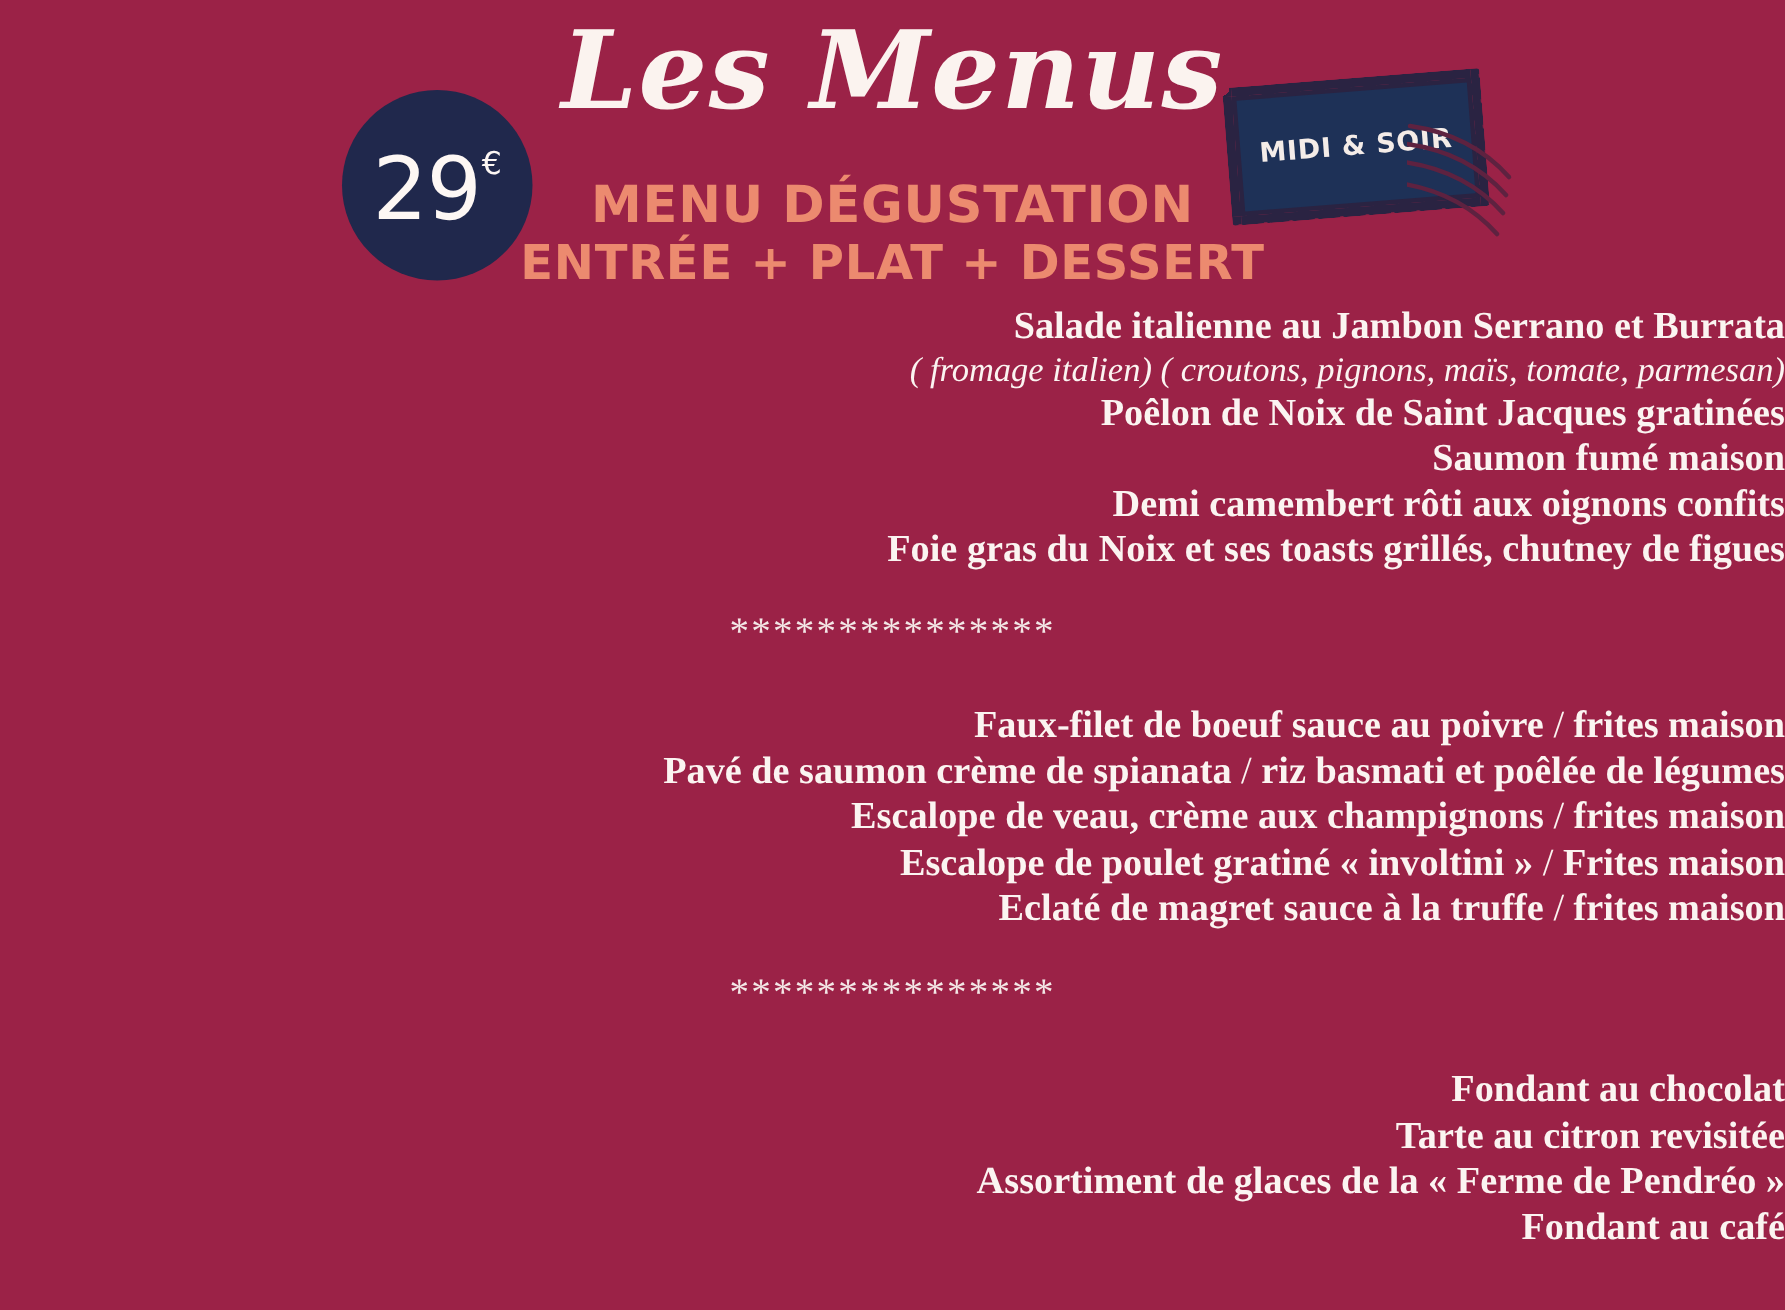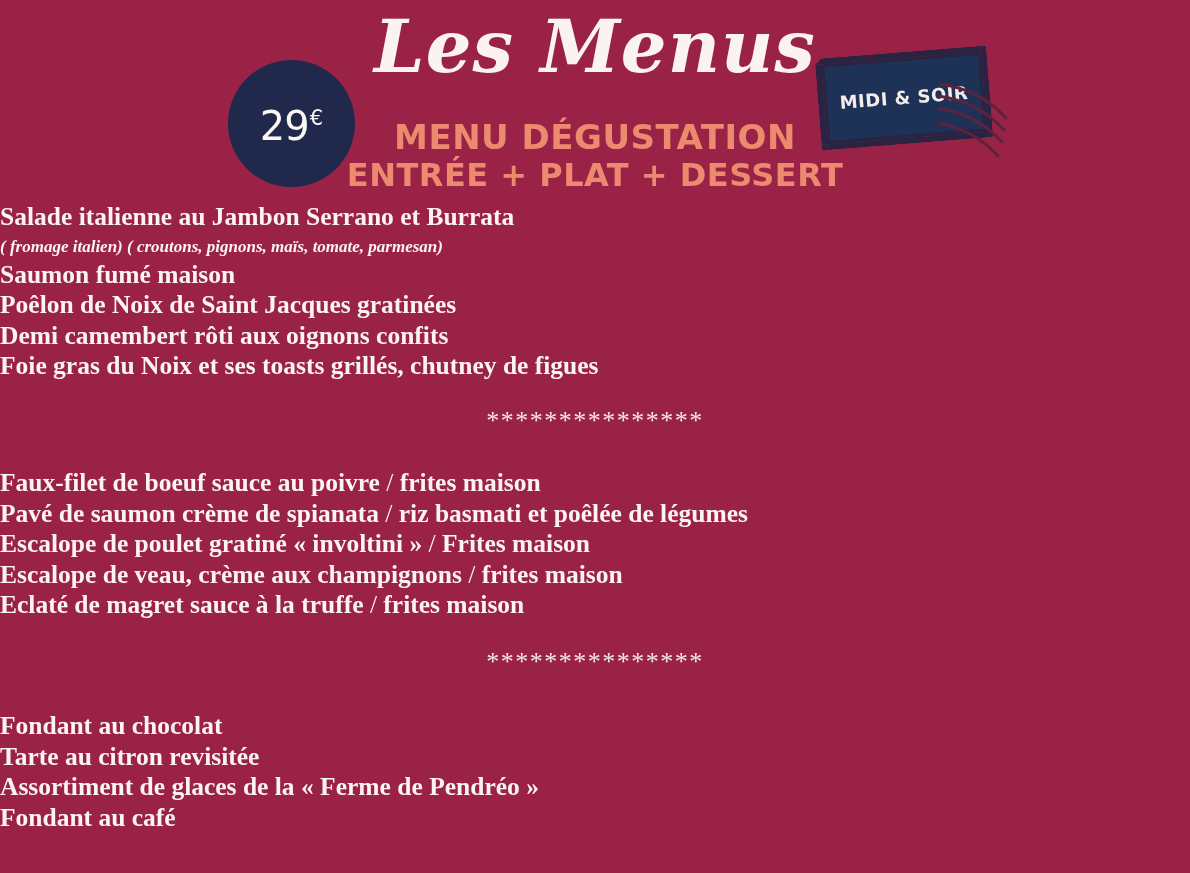--- a/index.html
+++ b/index.html
@@ -36,21 +36,21 @@
     align-items: center;
     justify-content: center;
   }
   .price-inner {
     display: flex;
     align-items: flex-start;
     transform: translateY(2px);
   }
   .price-amount {
     font-family: "DejaVu Sans", sans-serif;
-    font-size: 40px;
+    font-size: 58px;
     font-weight: 400;
     color: #fdf7f4;
     letter-spacing: -1px;
     line-height: 1;
   }
   .price-currency {
     font-family: "DejaVu Sans", sans-serif;
     font-size: 21px;
     font-weight: 400;
     color: #fdf7f4;
@@ -160,39 +160,39 @@
     font-size: 32px;
     letter-spacing: 0.5px;
     margin-top: 3px;
   }
 
   
   .course {
     position: absolute;
     left: 0;
     right: 0;
-    text-align: left;
+    text-align: right;
     color: #fbf4f1;
   }
   .dish {
     font-family: "Liberation Serif", serif;
     font-weight: 700;
     font-size: 25.5px;
     line-height: 30.5px;
     color: #fbf4f1;
     white-space: nowrap;
   }
   .dish .sep {
     font-weight: 400;
   }
   .dish-note {
     font-family: "Liberation Serif", serif;
-    font-weight: 700;
+    font-weight: 400;
     font-style: italic;
-    font-size: 17px;
+    font-size: 23px;
     line-height: 27px;
     color: #fbf4f1;
     white-space: nowrap;
   }
 
   #course-starters { top: 202px; }
   #course-mains    { top: 468px; }
   #course-desserts { top: 711px; }
 
   
@@ -243,33 +243,33 @@
   </div>
 
   <div class="section-head menu-kind">
     <span>MENU DÉGUSTATION</span>
     <span class="sub">ENTRÉE + PLAT + DESSERT</span>
   </div>
 
   <div class="course" id="course-starters">
       <div class="dish">Salade italienne au Jambon Serrano et Burrata</div>
       <div class="dish-note">( fromage italien) ( croutons, pignons,  maïs, tomate, parmesan)</div>
+      <div class="dish">Poêlon de Noix de Saint Jacques gratinées</div>
       <div class="dish">Saumon fumé maison</div>
-      <div class="dish">Poêlon de Noix de Saint Jacques gratinées</div>
       <div class="dish">Demi camembert rôti aux oignons confits</div>
       <div class="dish">Foie gras du Noix et ses toasts grillés, chutney de figues</div>
     </div>
 
   <div class="divider" id="divider-1">***************</div>
 
   <div class="course" id="course-mains">
       <div class="dish"><span>Faux-filet de boeuf  sauce au poivre </span><span class="sep">/</span><span> frites maison</span></div>
       <div class="dish"><span>Pavé de saumon crème de spianata </span><span class="sep">/</span><span> riz basmati et poêlée de légumes</span></div>
+      <div class="dish"><span>Escalope de veau, crème aux champignons </span><span class="sep">/</span><span> frites maison</span></div>
       <div class="dish"><span>Escalope de poulet gratiné « involtini » </span><span class="sep">/</span><span> Frites maison</span></div>
-      <div class="dish"><span>Escalope de veau, crème aux champignons </span><span class="sep">/</span><span> frites maison</span></div>
       <div class="dish"><span>Eclaté de magret sauce à la truffe  </span><span class="sep">/</span><span> frites maison</span></div>
     </div>
 
   <div class="divider" id="divider-2">***************</div>
 
   <div class="course" id="course-desserts">
       <div class="dish">Fondant au chocolat</div>
       <div class="dish">Tarte au citron revisitée</div>
       <div class="dish">Assortiment de glaces de la « Ferme de Pendréo »</div>
       <div class="dish">Fondant au café</div>

